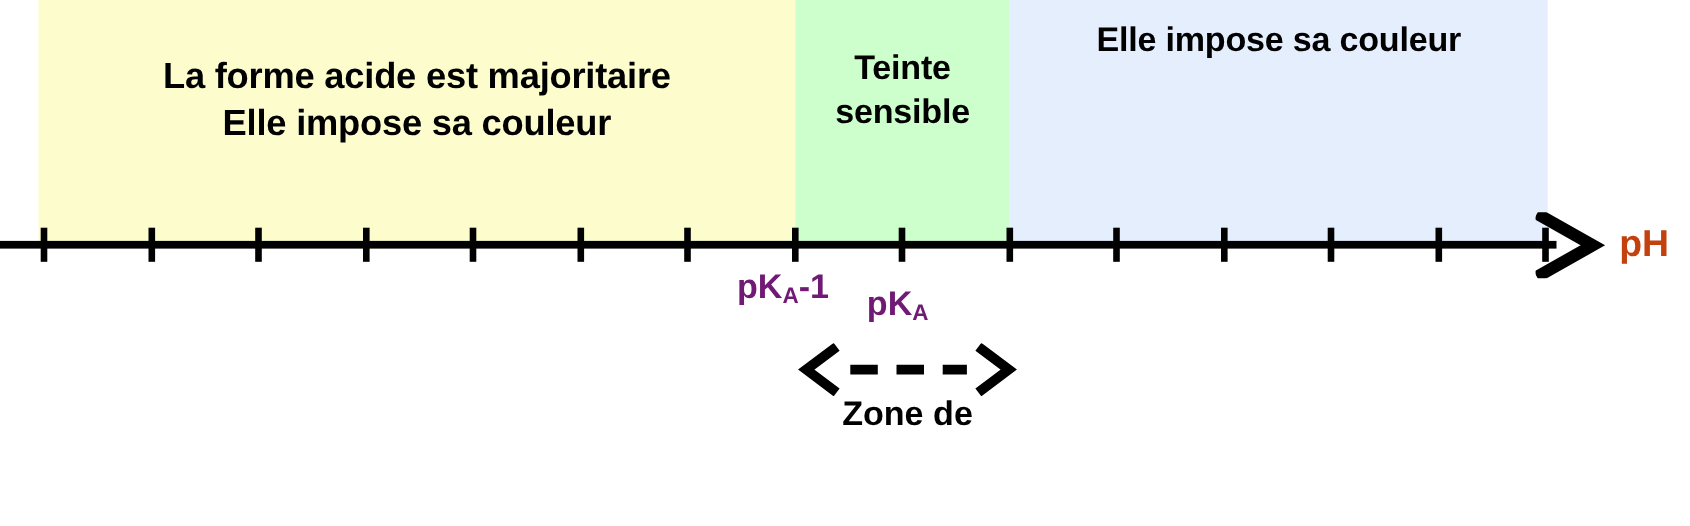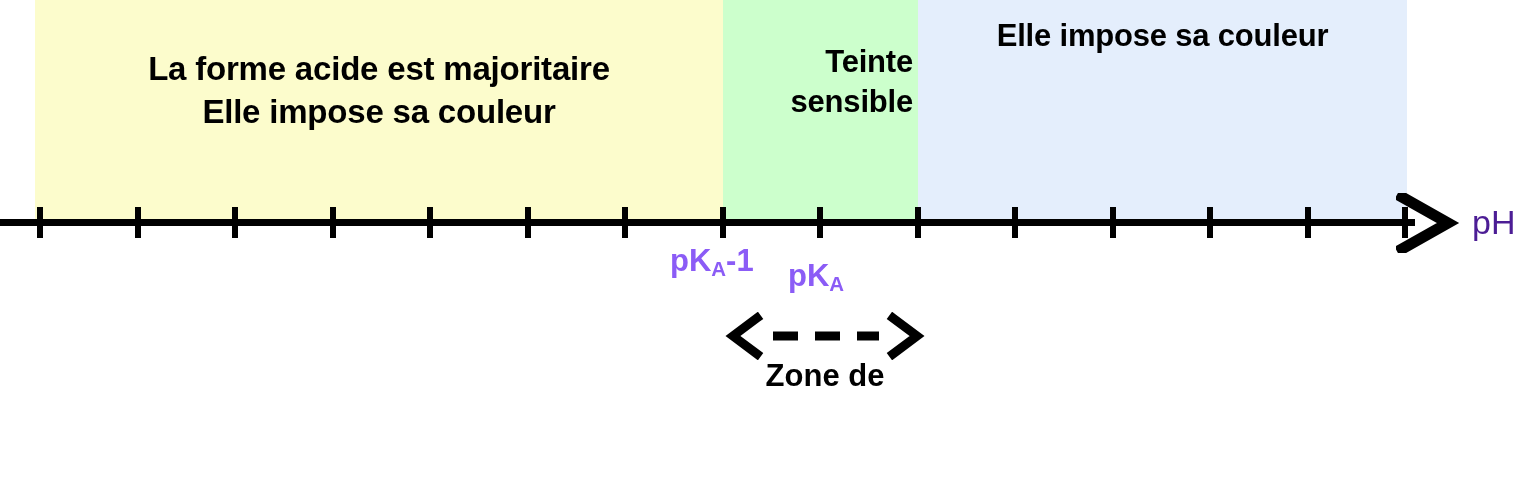--- a/index.html
+++ b/index.html
@@ -45,21 +45,20 @@
   }
   .band-acid .band-text {
     font-size: 33px;
     margin-top: 48px;
     width: 640px;
   }
   .band-mid .band-text {
     font-size: 31px;
     margin-top: 42px;
     width: 185px;
-    text-align: right;
   }
   .band-base .band-text {
     font-size: 31px;
     margin-top: 16px;
     width: 470px;
   }
   .band-text .ln { display: block; }
 
   
   #axis-line {
@@ -82,31 +81,31 @@
     top: 207px;
     width: 6px;
     height: 31px;
     background: #000000;
   }
   #axis-label {
     position: absolute;
     left: 1472px;
     top: 203px;
     font-size: 34px;
-    font-weight: normal;
-    color: #4c1d95;
+    font-weight: bold;
+    color: #c2410c;
     white-space: nowrap;
   }
 
   
   .pk-label {
     position: absolute;
     font-size: 31px;
     font-weight: bold;
-    color: #8b5cf6;
+    color: #701a75;
     white-space: nowrap;
   }
   .pk-label sub {
     font-size: 0.66em;
     vertical-align: -0.22em;
     font-weight: bold;
   }
   #pk-minus { left: 670px; top: 243px; }
   #pk-mid   { left: 788px; top: 258px; }
   #pk-plus  { left: 890px; top: 240px; }

